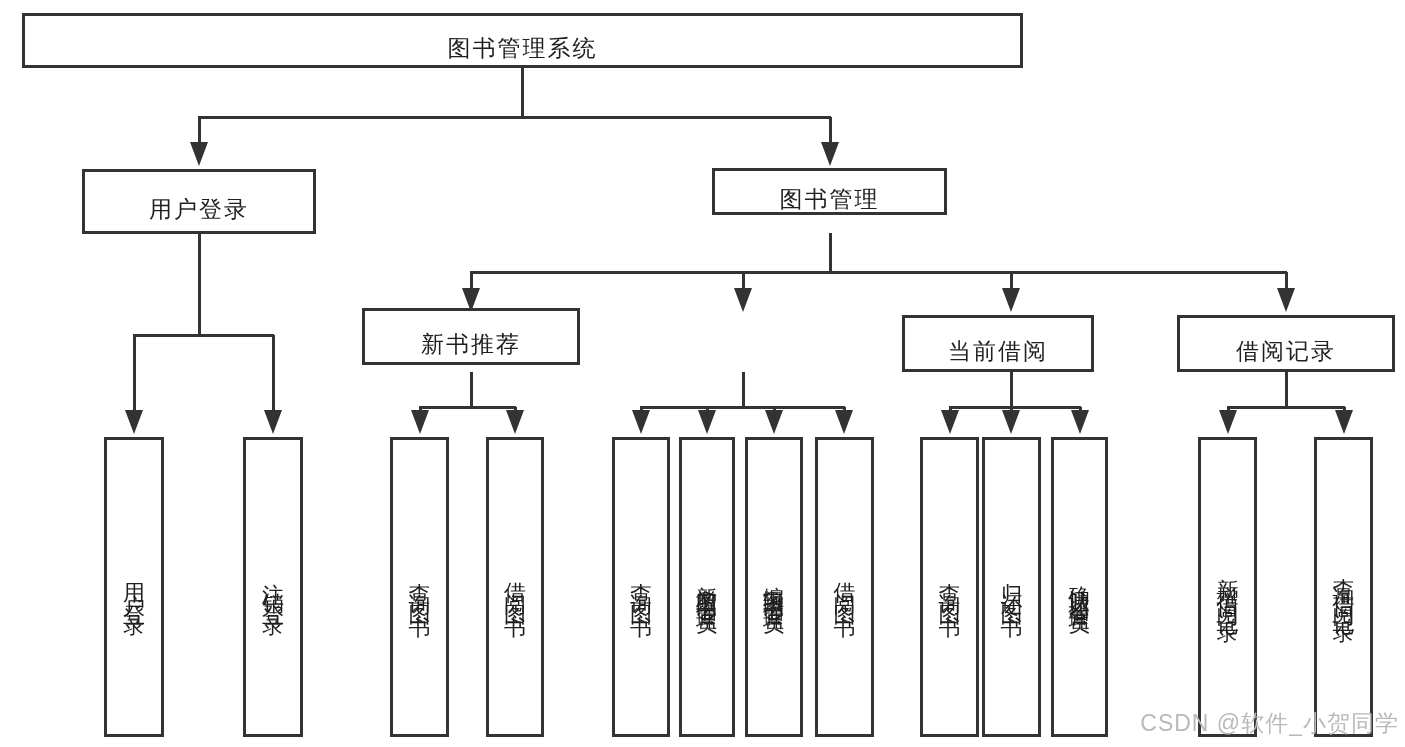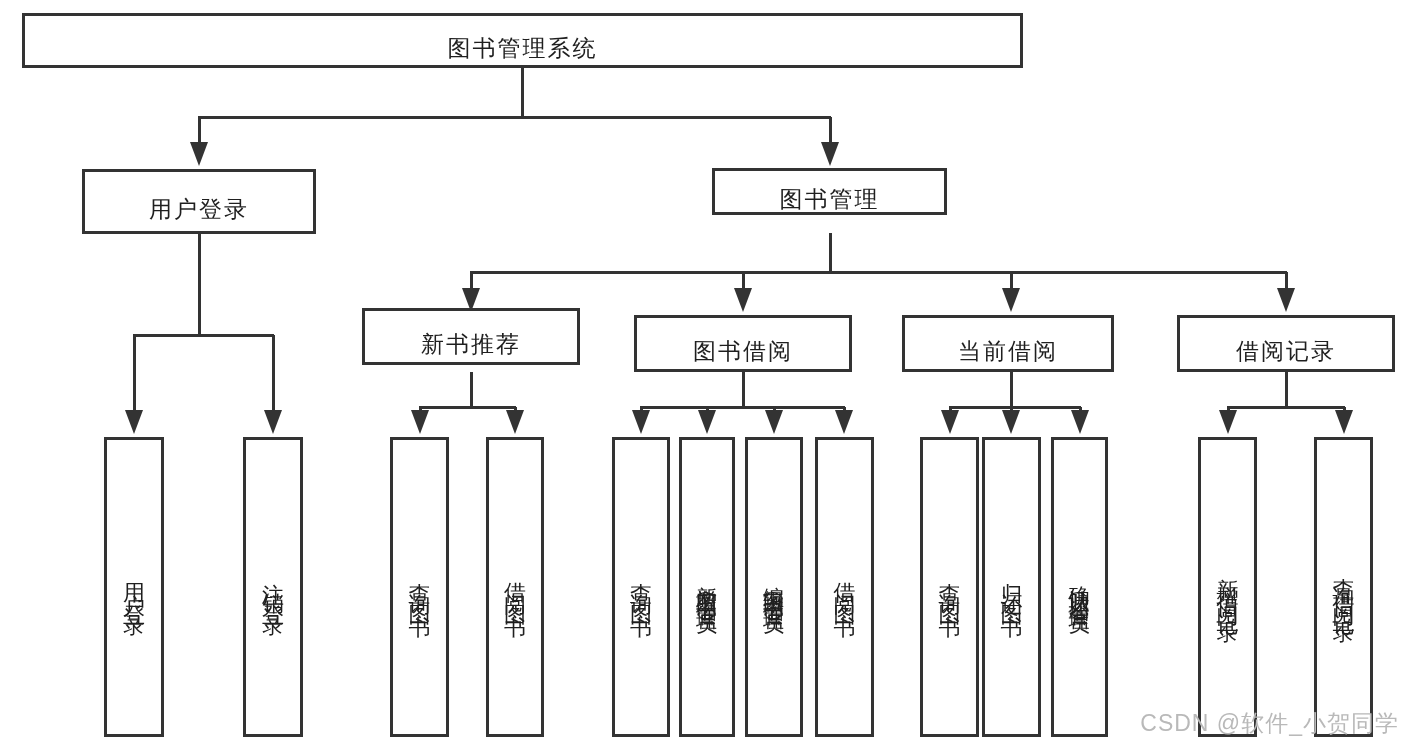--- a/index.html
+++ b/index.html
@@ -129,24 +129,21 @@
   <div class="box h" style="left:82px;top:169px;width:234px;height:65px">
     <span>用户登录</span>
   </div>
   <div class="box h" style="left:712px;top:168px;width:235px;height:47px">
     <span>图书管理</span>
   </div>
 
   <div class="box h" style="left:362px;top:308px;width:218px;height:57px">
     <span>新书推荐</span>
   </div>
-  <div class="box h" style="left:634px;top:315px;width:218px;height:57px">
-    <span>图书借阅</span>
-  </div>
-  <div class="box h" style="left:902px;top:315px;width:212px;height:57px">
+  <div class="box h" style="left:902px;top:315px;width:192px;height:57px">
     <span>当前借阅</span>
   </div>
   <div class="box h" style="left:1177px;top:315px;width:218px;height:57px">
     <span>借阅记录</span>
   </div>
 
   <div class="box v" style="left:104px;top:437px;width:60px;height:300px">
     <span>用户登录</span>
   </div>
   <div class="box v" style="left:243px;top:437px;width:60px;height:300px">

